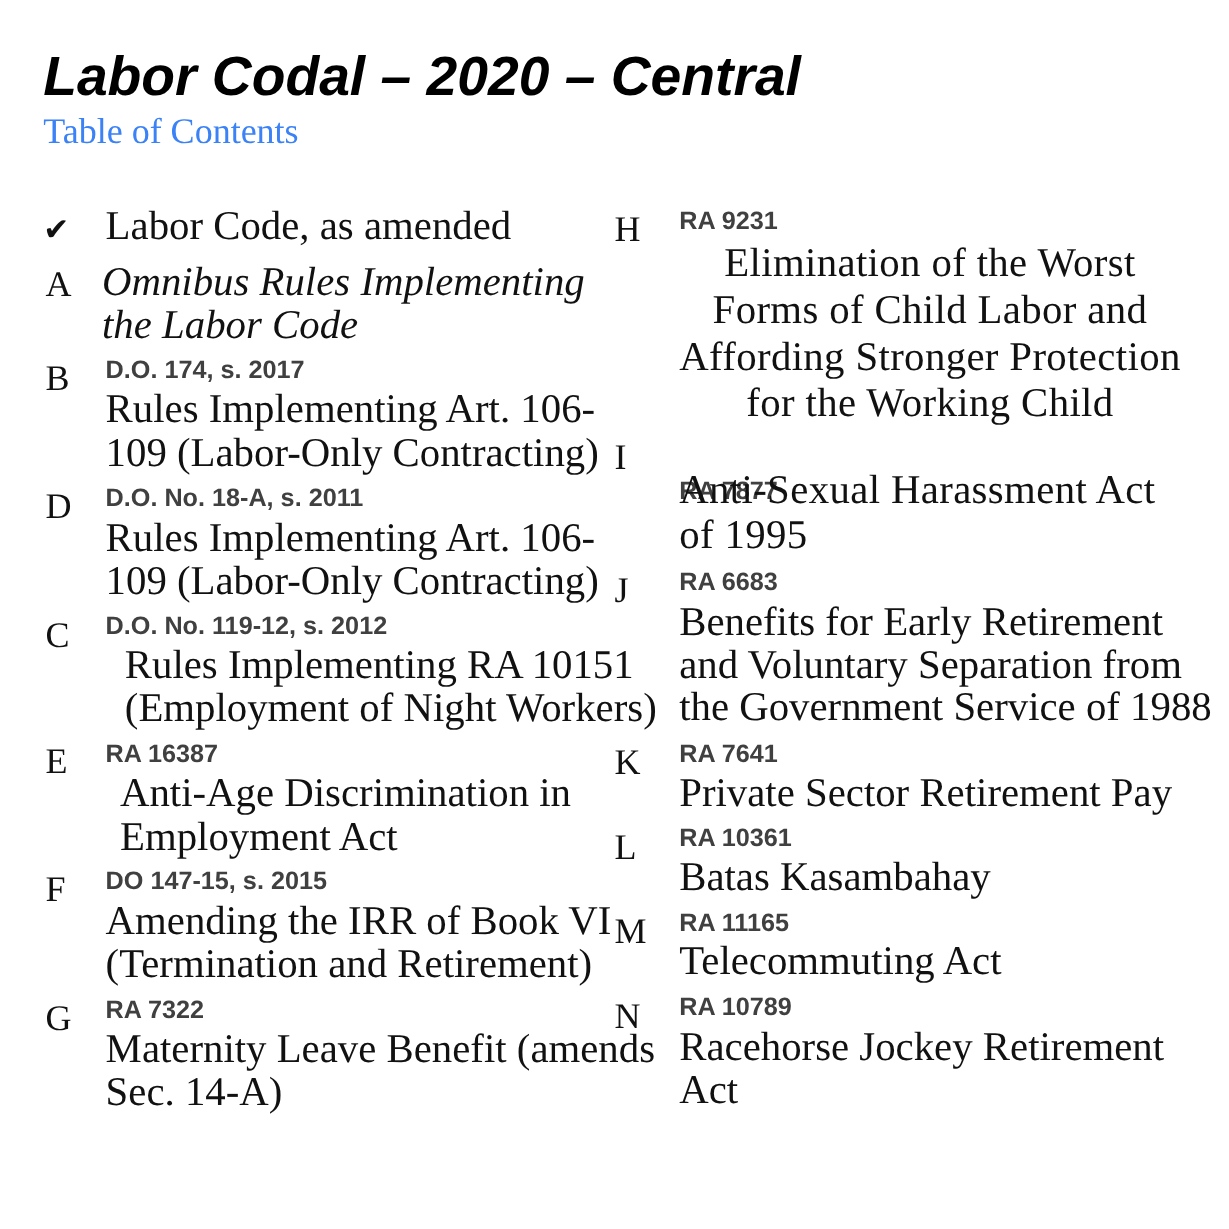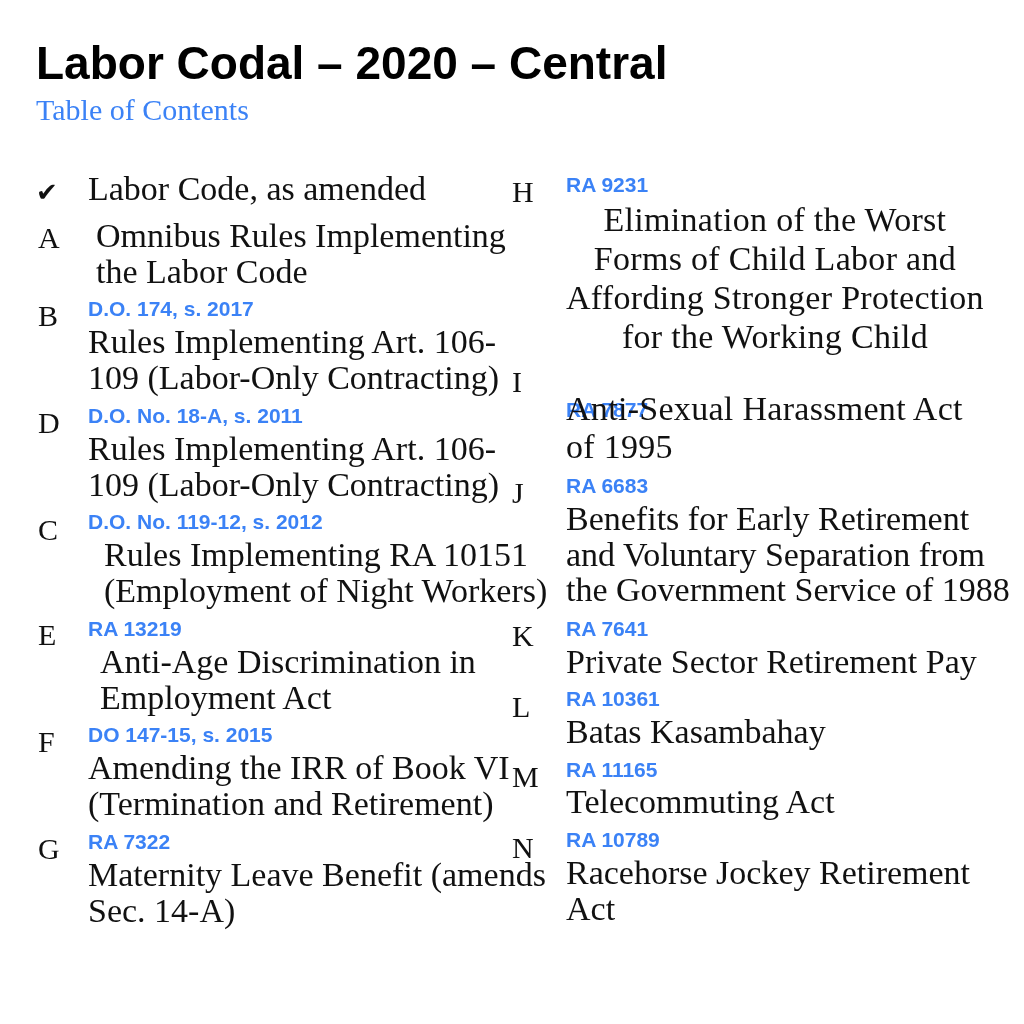--- a/index.html
+++ b/index.html
@@ -2,37 +2,38 @@
 <html><head>
 <meta charset="utf-8">
 <style>
   html, body { margin:0; padding:0; background:#ffffff; }
   body { width:1024px; height:1024px; position:relative; overflow:hidden; color:#111; }
   .title {
     position:absolute; left:36px; top:36px;
     font-family:"Liberation Sans", sans-serif; font-weight:bold;
     font-size:46px; line-height:54px; letter-spacing:0px; color:#000;
     white-space:nowrap;
+    font-style:italic;
   }
   .subtitle {
     position:absolute; left:36px; top:92px;
     font-family:"Liberation Serif", serif; font-size:30px; line-height:36px; color:#3b82f6;
   }
   .col { position:absolute; top:0; }
   .col-left { left:0; }
   .col-right { left:0; }
   .entry { position:absolute; }
   .letter {
     position:absolute;
     font-family:"Liberation Serif", serif; font-size:30px; line-height:36px; color:#111;
   }
   .check { font-family:"DejaVu Sans", sans-serif; font-size:26px; font-style:italic; }
   .code {
     position:absolute;
-    font-family:"Liberation Sans", sans-serif; font-weight:bold; font-size:21px; line-height:26px; color:#3b82f6;
+    font-family:"Liberation Sans", sans-serif; font-weight:bold; font-size:21px; line-height:26px; color:#404040;
     white-space:nowrap;
   }
   .desc {
     position:absolute;
     font-family:"Liberation Serif", serif; font-size:34px; line-height:35.5px; color:#111;
     white-space:pre;
   }
 </style>
 </head>
 <body>
@@ -42,21 +43,21 @@
 
 <div class="col col-left">
 
   <div class="entry" style="left:0;top:0;">
     <span class="letter check" style="left:36px;top:174px;">✔</span>
     <span class="desc" style="left:88px;top:171px;">Labor Code, as amended</span>
   </div>
 
   <div class="entry" style="left:0;top:0;">
     <span class="letter" style="left:38px;top:220px;">A</span>
-    <span class="desc" style="left:96px;top:218px;">Omnibus Rules Implementing
+    <span class="desc" style="left:85px;top:218px;font-style:italic;">Omnibus Rules Implementing
 the Labor Code</span>
   </div>
 
   <div class="entry" style="left:0;top:0;">
     <span class="letter" style="left:38px;top:298px;">B</span>
     <span class="code" style="left:88px;top:296px;">D.O. 174, s. 2017</span>
     <span class="desc" style="left:88px;top:324px;">Rules Implementing Art. 106-
 109 (Labor-Only Contracting)</span>
   </div>
 
@@ -69,21 +70,21 @@
 
   <div class="entry" style="left:0;top:0;">
     <span class="letter" style="left:38px;top:512px;">C</span>
     <span class="code" style="left:88px;top:509px;">D.O. No. 119-12, s. 2012</span>
     <span class="desc" style="left:104px;top:537px;">Rules Implementing RA 10151
 (Employment of Night Workers)</span>
   </div>
 
   <div class="entry" style="left:0;top:0;">
     <span class="letter" style="left:38px;top:617px;">E</span>
-    <span class="code" style="left:88px;top:616px;">RA 13219</span>
+    <span class="code" style="left:88px;top:616px;">RA 16387</span>
     <span class="desc" style="left:100px;top:644px;">Anti-Age Discrimination in
 Employment Act</span>
   </div>
 
   <div class="entry" style="left:0;top:0;">
     <span class="letter" style="left:38px;top:724px;">F</span>
     <span class="code" style="left:88px;top:722px;text-align:center;">DO 147-15, s. 2015</span>
     <span class="desc" style="left:88px;top:750px;">Amending the IRR of Book VI
 (Termination and Retirement)</span>
   </div>

